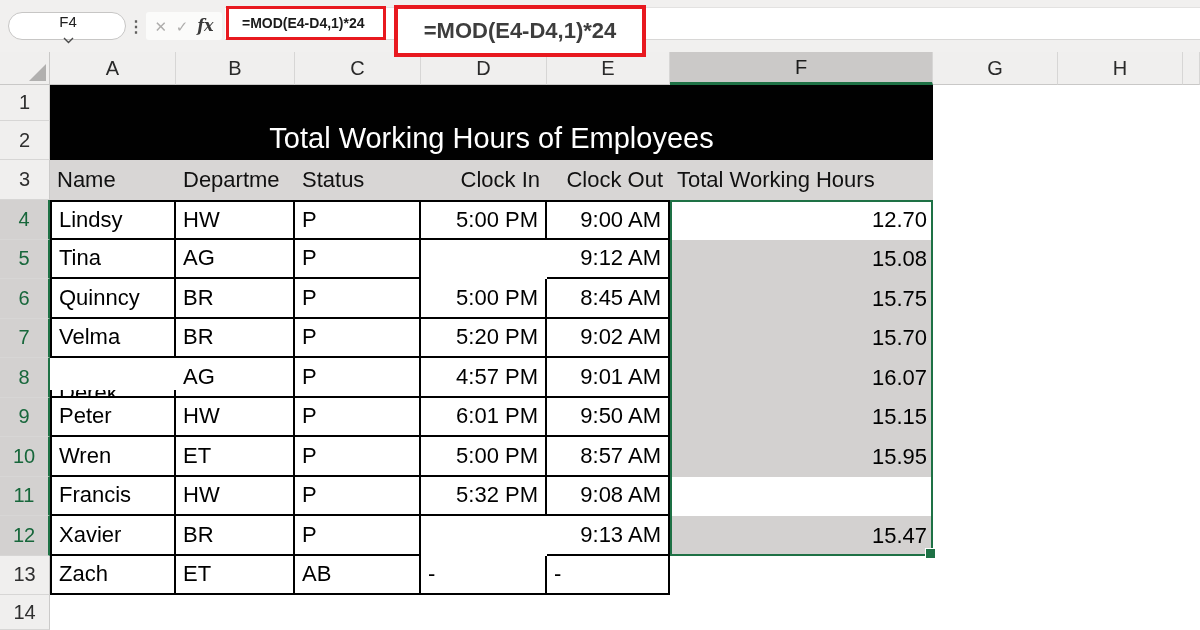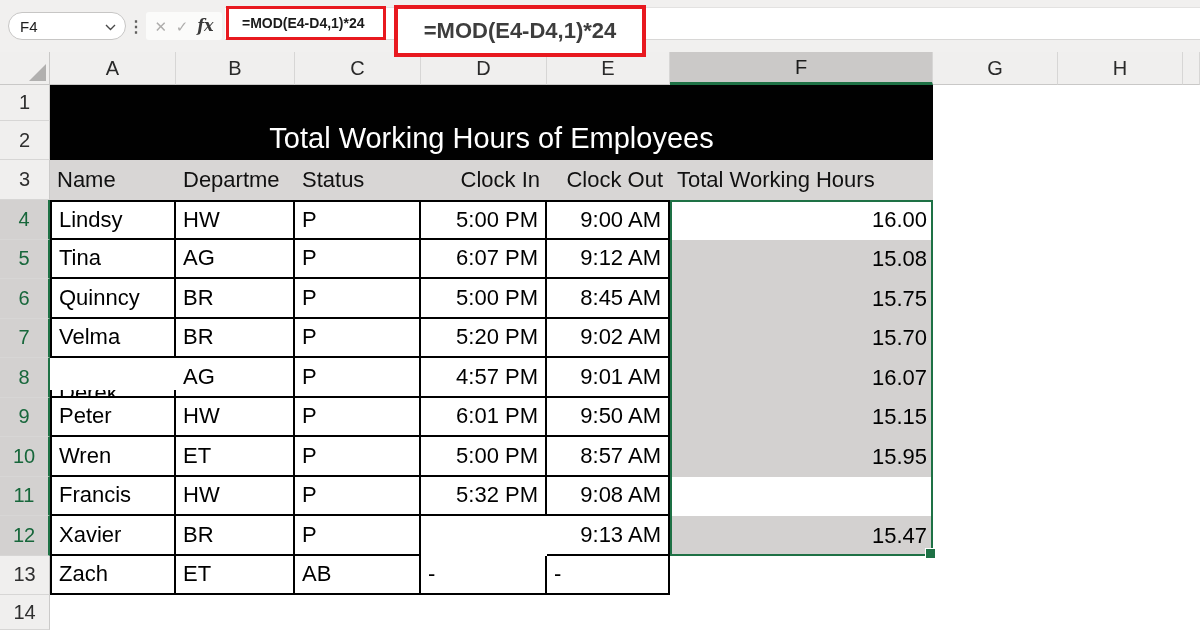--- a/index.html
+++ b/index.html
@@ -3,21 +3,21 @@
 <meta charset="utf-8">
 <style>
   html,body{margin:0;padding:0;background:#fff;}
   body{width:1200px;height:630px;overflow:hidden;font-family:"Liberation Sans",sans-serif;}
   #app{position:relative;width:1200px;height:630px;background:#fff;}
 
   
   .toolbar{position:absolute;left:0;top:0;width:1200px;height:52px;background:#f1f0ef;z-index:10;}
   .namebox{position:absolute;left:8px;top:12px;width:118px;height:28px;background:#fff;
            border:1px solid #c7c6c5;border-radius:14px;display:flex;align-items:center;
-           justify-content:space-between;padding:0 9px 0 11px;box-sizing:border-box;}
+           justify-content:space-between;padding:0 9px 0 11px;box-sizing:border-box;flex-direction:column;}
   .namebox .nb-val{font-size:15px;color:#202020;}
   .vdots{position:absolute;left:128px;top:0;height:52px;display:flex;align-items:center;
          color:#605f5e;font-size:16px;font-weight:bold;}
   .fbgroup{position:absolute;left:146px;top:12px;width:76px;height:28px;background:#fbfbfa;
            border-radius:3px;display:flex;align-items:center;justify-content:space-around;
            padding:0 4px;box-sizing:border-box;}
   .icon-dim{color:#aeadac;font-size:15px;line-height:1;}
   .fx{font-family:"DejaVu Serif",serif;font-style:italic;font-weight:bold;
       font-size:16px;color:#3a3a3a;line-height:1;}
   .fstrip{position:absolute;left:225px;top:7px;right:0;height:31px;background:#fff;
@@ -141,25 +141,24 @@
       <div class="th al-left" style="grid-area: 4 / 2;">Name</div>
       <div class="th al-left" style="grid-area: 4 / 4;">Status</div>
       <div class="th al-right" style="grid-area: 4 / 5;">Clock In</div>
       <div class="th al-right" style="grid-area: 4 / 6;">Clock Out</div>
       <div class="th al-left" style="grid-area: 4 / 7;">Total Working Hours</div>
       <div class="dcell al-left top first" style="grid-area: 5 / 2;">Lindsy</div>
       <div class="dcell al-left top" style="grid-area: 5 / 3;">HW</div>
       <div class="dcell al-left top" style="grid-area: 5 / 4;">P</div>
       <div class="dcell al-right top" style="grid-area: 5 / 5;">5:00 PM</div>
       <div class="dcell al-right top" style="grid-area: 5 / 6;">9:00 AM</div>
-      <div class="fcell factive" style="grid-area: 5 / 7;">16.00</div>
+      <div class="fcell factive" style="grid-area: 5 / 7;">12.70</div>
       <div class="dcell al-left first" style="grid-area: 6 / 2;">Tina</div>
       <div class="dcell al-left" style="grid-area: 6 / 3;">AG</div>
       <div class="dcell al-left" style="grid-area: 6 / 4;">P</div>
-      <div class="dcell al-right" style="grid-area: 6 / 5;">6:07 PM</div>
       <div class="dcell al-right" style="grid-area: 6 / 6;">9:12 AM</div>
       <div class="fcell fsel" style="grid-area: 6 / 7;">15.08</div>
       <div class="dcell al-left first" style="grid-area: 7 / 2;">Quinncy</div>
       <div class="dcell al-left" style="grid-area: 7 / 3;">BR</div>
       <div class="dcell al-left" style="grid-area: 7 / 4;">P</div>
       <div class="dcell al-right" style="grid-area: 7 / 5;">5:00 PM</div>
       <div class="dcell al-right" style="grid-area: 7 / 6;">8:45 AM</div>
       <div class="fcell fsel" style="grid-area: 7 / 7;">15.75</div>
       <div class="dcell al-left first" style="grid-area: 8 / 2;">Velma</div>
       <div class="dcell al-left" style="grid-area: 8 / 3;">BR</div>

